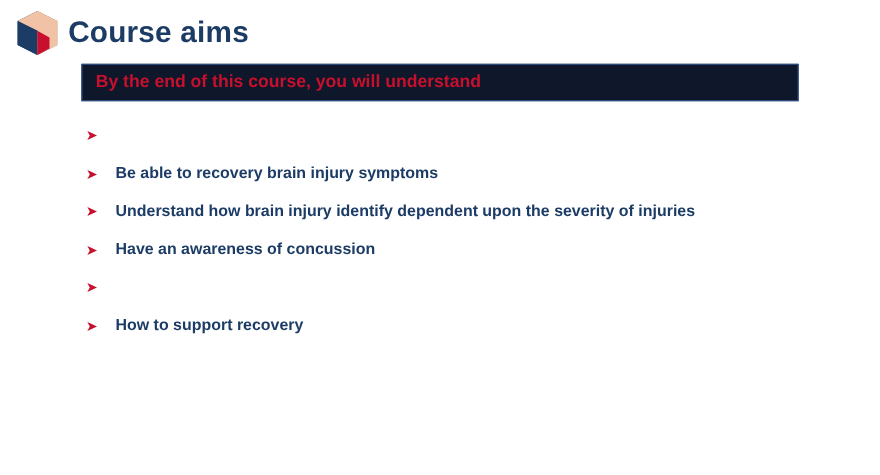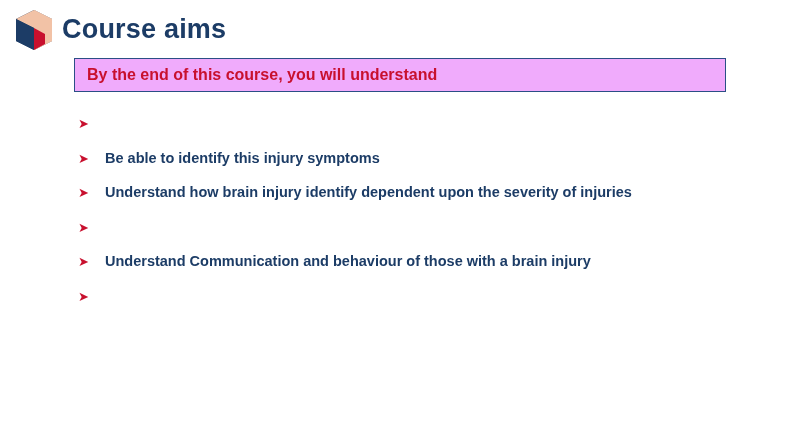--- a/index.html
+++ b/index.html
@@ -40,21 +40,21 @@
   }
   
   .heading-box {
     position: absolute;
     left: 74px;
     top: 58px;
     width: 652px;
     height: 34px;
     border: 1.5px solid #2b4f86;
     box-sizing: border-box;
-    background: #f0abfc;
+    background: #0f172a;
   }
   .heading-text {
     position: absolute;
     left: 12px;
     top: 7px;
     font-size: 16px;
     font-weight: bold;
     color: #c8102e;
     white-space: nowrap;
   }
@@ -109,31 +109,32 @@
   <div class="heading-box">
     <div class="heading-text">By the end of this course, you will understand</div>
   </div>
 
   <div class="bullet-list">
     <div class="bullet-item">
       <span class="bullet-marker">➤</span>
     </div>
     <div class="bullet-item">
       <span class="bullet-marker">➤</span>
-      <span class="bullet-text">Be able to identify this injury symptoms</span>
+      <span class="bullet-text">Be able to recovery brain injury symptoms</span>
     </div>
     <div class="bullet-item">
       <span class="bullet-marker">➤</span>
       <span class="bullet-text">Understand how brain injury identify dependent upon the severity of injuries</span>
     </div>
     <div class="bullet-item">
       <span class="bullet-marker">➤</span>
+      <span class="bullet-text">Have an awareness of concussion</span>
     </div>
     <div class="bullet-item">
       <span class="bullet-marker">➤</span>
-      <span class="bullet-text">Understand Communication and behaviour of those with a brain injury</span>
     </div>
     <div class="bullet-item">
       <span class="bullet-marker">➤</span>
+      <span class="bullet-text">How to support recovery</span>
     </div>
   </div>
 
 </div>
 
 </body></html>

